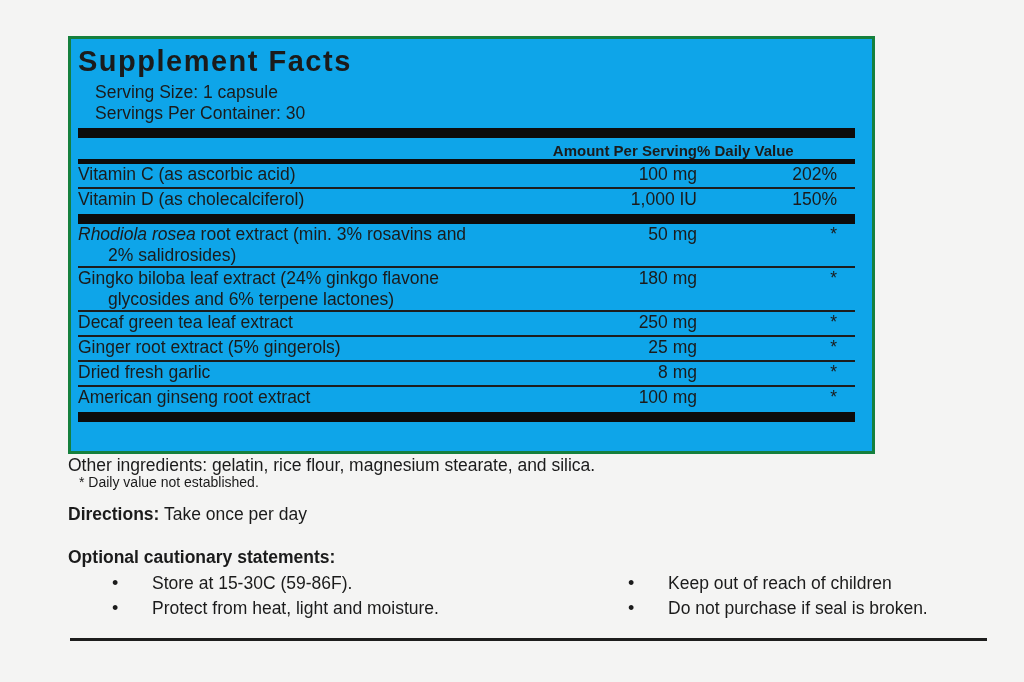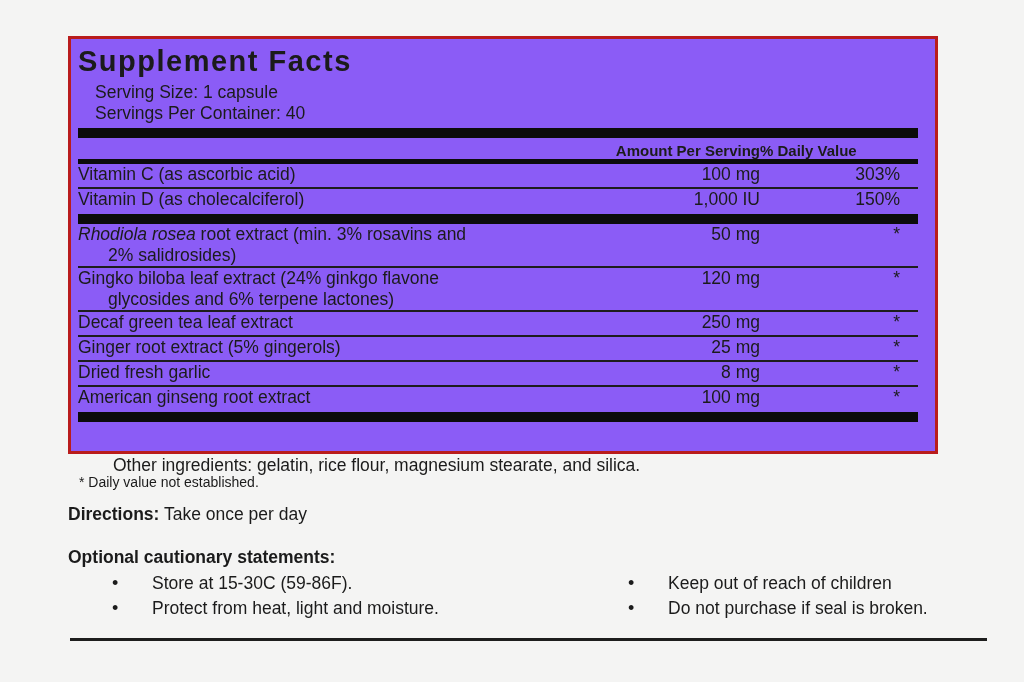--- a/index.html
+++ b/index.html
@@ -8,22 +8,22 @@
     font-family:"Liberation Sans","DejaVu Sans",sans-serif;
     background:#f4f4f3;
     color:#1b1b1b;
     position:relative;
     overflow:hidden;
   }
   .page { position:absolute; inset:0; }
 
   
   .sf-box {
-    position:absolute; left:68px; top:36px; width:870px; height:418px;
-    border:3px solid #b91c1c; background:#8b5cf6;
+    position:absolute; left:68px; top:36px; width:807px; height:418px;
+    border:3px solid #15803d; background:#0ea5e9;
   }
   .sf-title {
     font-size:29px; font-weight:bold; letter-spacing:1.5px;
     padding:5px 0 0 7px; line-height:34px; white-space:nowrap;
   }
   .sf-serving { padding-left:24px; margin-top:4px; font-size:17.5px; line-height:21px; }
   .sf-serving div { line-height:21px; }
 
   .tablewrap { margin:0 17px 0 7px; }           
   .bar-thick { height:10px; background:#0c0c0c; }
@@ -46,21 +46,21 @@
   .nm  { flex:1; }
   .amt { width:145px; text-align:right; }
   .dv  { width:158px; text-align:right; padding-right:18px; }
   .sci { font-style:italic; }
   .l2  { display:block; padding-left:30px; }
   .l2:empty { display:none; }
 
   .footnote { font-size:14px; padding:4px 0 4px 8px;margin-top:48px; }
 
   
-  .other-ing   { position:absolute; left:68px; top:455px; font-size:17.5px;margin-left:45px; }
+  .other-ing   { position:absolute; left:68px; top:455px; font-size:17.5px; }
   .directions  { position:absolute; left:68px; top:504px; font-size:17.5px; }
   .directions b{ font-weight:bold; }
   .cautions-h  { position:absolute; left:68px; top:547px; font-size:17.5px; font-weight:bold; }
 
   .blist { position:absolute; top:571px; font-size:17.5px; }
   .blist.left  { left:112px; }
   .blist.right { left:628px; }
   .bitem { display:grid; grid-template-columns:40px auto; height:25px; align-items:center; }
   .bullet { font-size:18px; line-height:25px; }
 
@@ -72,38 +72,38 @@
 </head>
 <body>
 
 <div class="page">
 
   <div class="sf-box">
     <div class="sf-title">Supplement Facts</div>
 
     <div class="sf-serving">
       <div>Serving Size: 1 capsule</div>
-      <div>Servings Per Container: 40</div>
+      <div>Servings Per Container: 30</div>
     </div>
 
     <div class="tablewrap">
       <div class="bar-thick bar1"></div>
 
       <div class="hdr-row">
         <div class="hdr-spacer"></div>
         <div class="hdr-amt">Amount Per Serving</div>
         <div class="hdr-dv">% Daily Value</div>
       </div>
 
       <div class="bar-med"></div>
 
       <div class="trow">
         <div class="nm">Vitamin C (as ascorbic acid)</div>
         <div class="amt">100 mg</div>
-        <div class="dv">303%</div>
+        <div class="dv">202%</div>
       </div>
       <div class="trow nobord">
         <div class="nm">Vitamin D (as cholecalciferol)</div>
         <div class="amt">1,000 IU</div>
         <div class="dv">150%</div>
       </div>
 
       <div class="bar-thick"></div>
 
       <div class="trow tall">
@@ -113,21 +113,21 @@
         </div>
         <div class="amt">50 mg</div>
         <div class="dv">*</div>
       </div>
 
       <div class="trow tall">
         <div class="nm">
           <span class="sci"></span><span>Gingko biloba leaf extract (24% ginkgo flavone</span>
           <span class="l2">glycosides and 6% terpene lactones)</span>
         </div>
-        <div class="amt">120 mg</div>
+        <div class="amt">180 mg</div>
         <div class="dv">*</div>
       </div>
 
       <div class="trow">
         <div class="nm">
           <span>Decaf green tea leaf extract</span>
           
         </div>
         <div class="amt">250 mg</div>
         <div class="dv">*</div>

